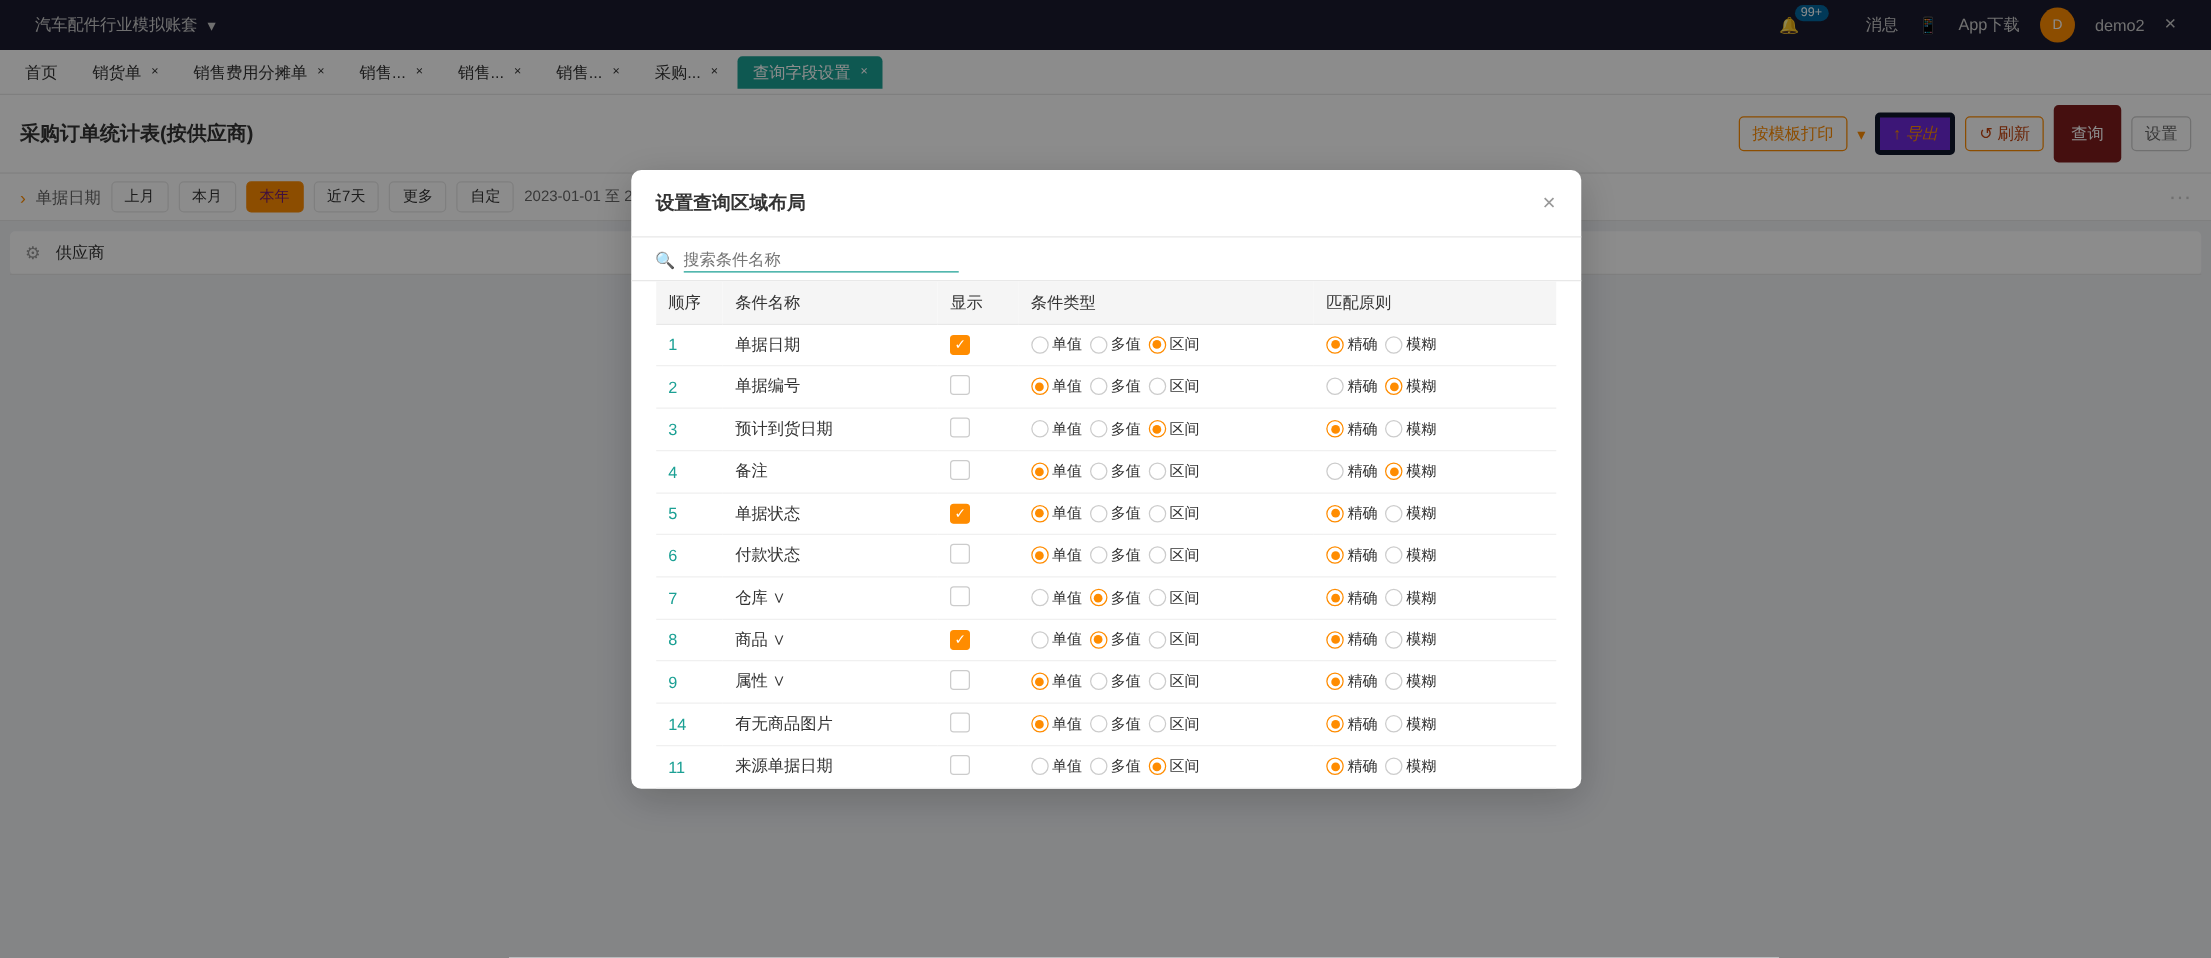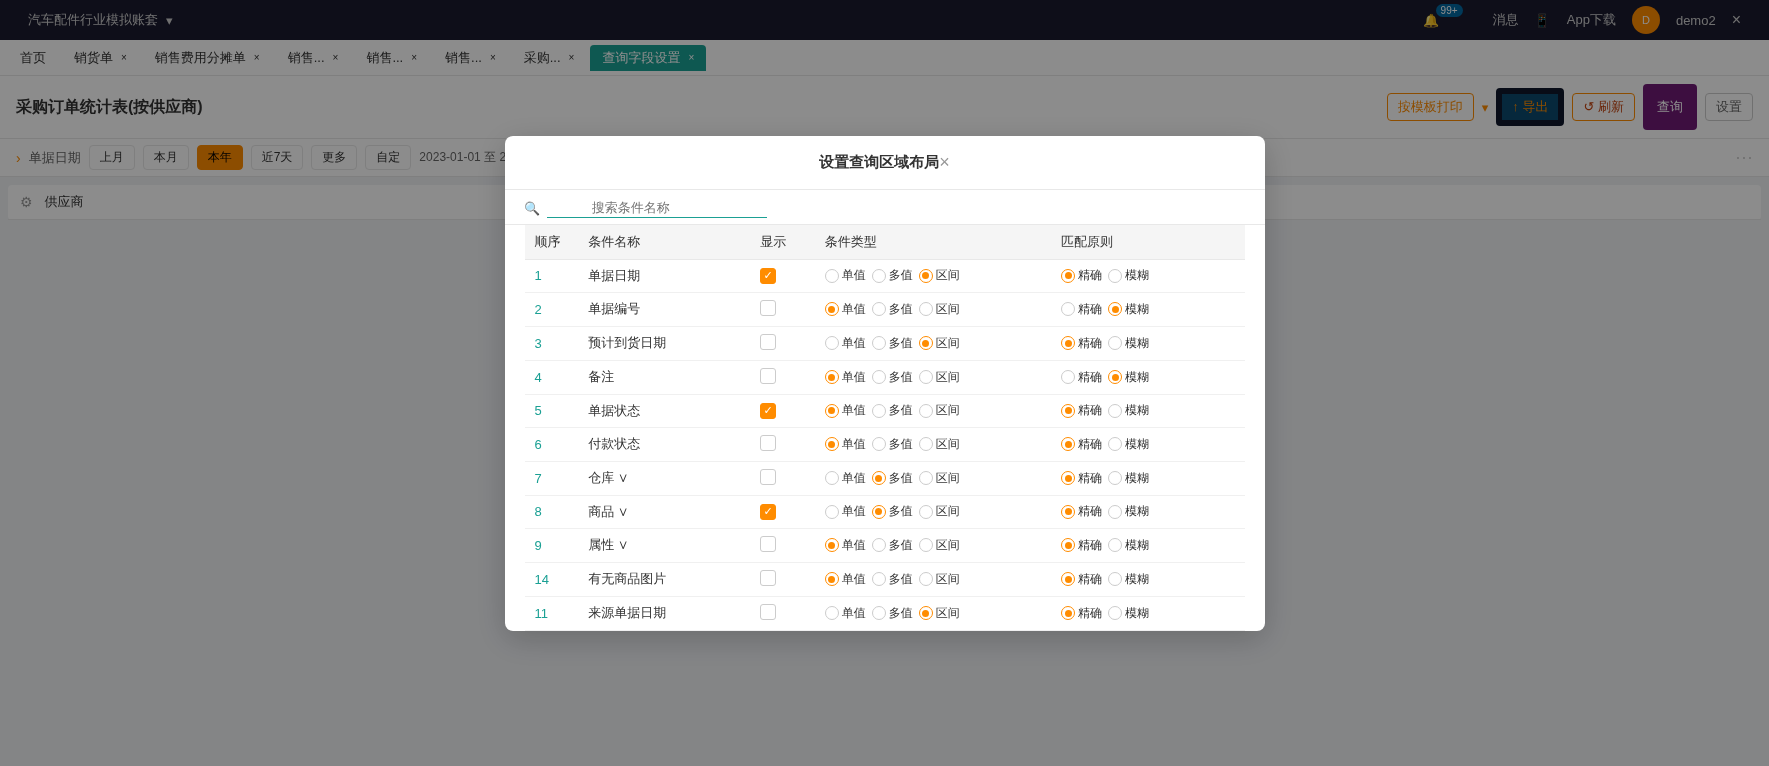--- a/index.html
+++ b/index.html
@@ -53,38 +53,38 @@
       background: #fff;
       padding: 8px 16px;
       display: flex;
       align-items: center;
       justify-content: space-between;
       border-bottom: 1px solid #e8e8e8;
     }
     .page-title { font-size: 16px; font-weight: bold; color: #333; }
     .page-actions { display: flex; align-items: center; gap: 8px; }
     .btn-print { border: 1px solid #ff8c00; color: #ff8c00; background: #fff; padding: 4px 10px; border-radius: 4px; cursor: pointer; font-size: 13px; }
-    .btn-export { border: 6px solid #0f172a; color: #ff8c00; background: #0c4a6e; padding: 4px 10px; border-radius: 4px; cursor: pointer; font-size: 13px; }
+    .btn-export { border: 4px solid #0f172a; color: #ff8c00; background: #6d28d9; padding: 4px 10px; border-radius: 4px; cursor: pointer; font-size: 13px; font-style: italic; }
     .btn-refresh { border: 1px solid #ff8c00; color: #c2410c; background: #fff; padding: 4px 10px; border-radius: 4px; cursor: pointer; font-size: 13px; }
-    .btn-query { background: #701a75; color: #fff; border: none; padding: 14px 14px; border-radius: 4px; cursor: pointer; font-size: 13px; }
+    .btn-query { background: #7f1d1d; color: #fff; border: none; padding: 14px 14px; border-radius: 4px; cursor: pointer; font-size: 13px; }
     .btn-setting { border: 1px solid #ccc; color: #666; background: #fff; padding: 4px 10px; border-radius: 4px; cursor: pointer; font-size: 13px; }
 
     
     .filter-bar {
       background: #fff;
       padding: 6px 16px;
       display: flex;
       align-items: center;
       gap: 8px;
       border-bottom: 1px solid #e8e8e8;
     }
     .filter-toggle { color: #ff8c00; cursor: pointer; font-size: 14px; }
     .filter-label { color: #666; font-size: 13px; }
     .filter-btn { padding: 3px 10px; border-radius: 4px; border: 1px solid #e8e8e8; background: #fff; cursor: pointer; font-size: 12px; color: #333; }
-    .filter-btn.active { background: #ff8c00; color: #000000; border-color: #ff8c00; }
+    .filter-btn.active { background: #ff8c00; color: #701a75; border-color: #ff8c00; }
     .filter-date { color: #666; font-size: 12px; }
 
     
     .main-content {
       background: #f0f2f5;
       padding: 8px;
       position: relative;
     }
     .table-wrapper {
       background: #fff;
@@ -119,21 +119,21 @@
       max-height: 640px;
       display: flex;
       flex-direction: column;
       box-shadow: 0 8px 32px rgba(0,0,0,0.2);
     }
     .modal-header {
       padding: 16px 20px;
       border-bottom: 1px solid #e8e8e8;
       display: flex;
       align-items: center;
-      justify-content: center;
+      justify-content: space-between;
     }
     .modal-title { font-size: 15px; font-weight: bold; color: #333; }
     .modal-close { cursor: pointer; color: #999; font-size: 18px; }
 
     
     .modal-tabs {
       display: flex;
       padding: 0 20px;
       border-bottom: 1px solid #e8e8e8;
       gap: 0;
@@ -160,21 +160,20 @@
       gap: 6px;
       border-bottom: 1px solid #e8e8e8;
     }
     .modal-search-icon { color: #999; }
     .modal-search input {
       border: none;
       outline: none;
       font-size: 13px;
       color: #666;
       width: 200px;
-      margin-left: 45px;
     }
     .search-underline {
       width: 220px;
       height: 1px;
       background: #1ba094;
     }
 
     
     .modal-table {
       flex: 1;

